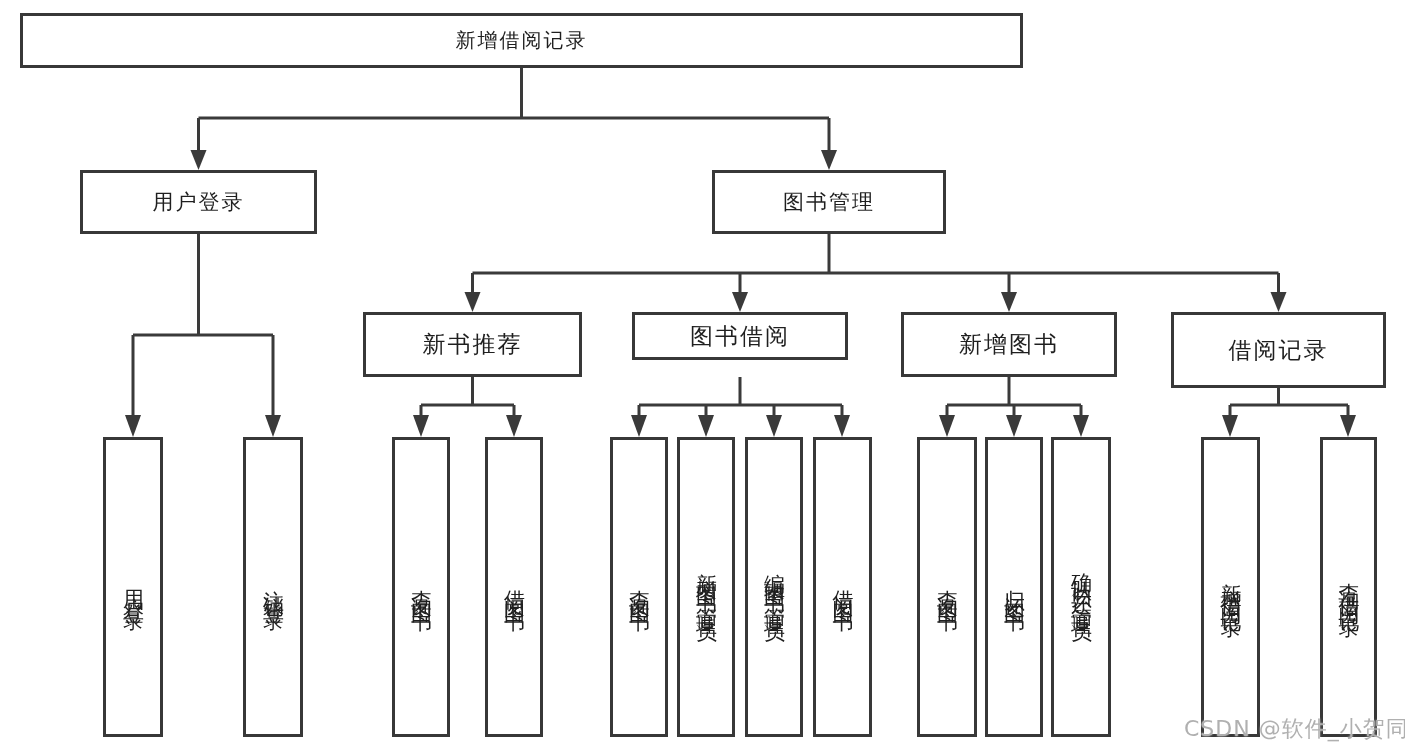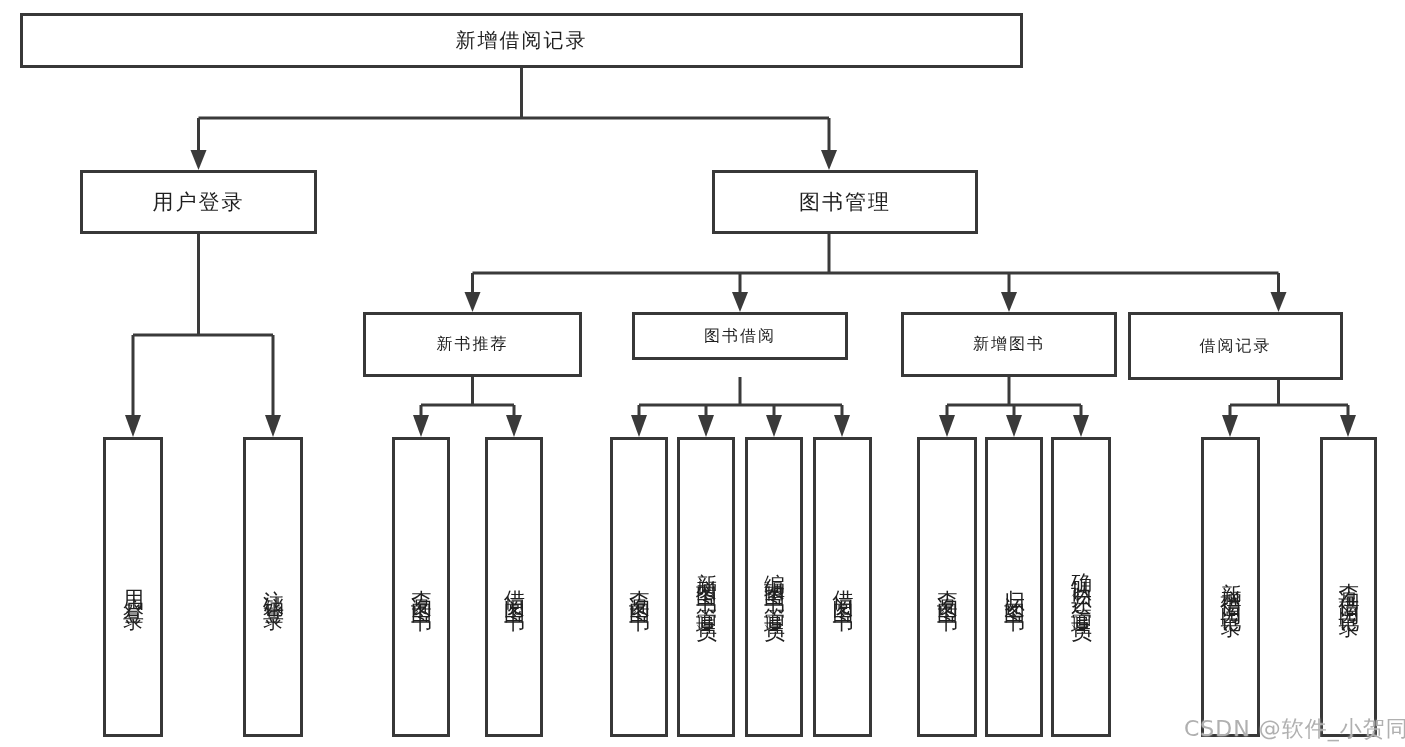--- a/index.html
+++ b/index.html
@@ -35,21 +35,21 @@
     align-items:center;
     justify-content:center;
     color:var(--text);
   }
   .lbl{
     font-size:21px;
     letter-spacing:2px;
     white-space:nowrap;
   }
   .root .lbl{font-size:20px;}
-  .l3 .lbl{font-size:16px;}
+  .l3 .lbl{font-size:23px;}
   .leaf .lbl{
     writing-mode:vertical-rl;
     text-orientation:mixed;
     font-size:21px;
     letter-spacing:7px;
     line-height:1;
   }
   .watermark{
     position:absolute;
     left:1184px;
@@ -110,34 +110,34 @@
     </g>
   </svg>
 
   <div class="node root" style="left:20px;top:13px;width:1003px;height:55px">
     <span class="lbl">新增借阅记录</span>
   </div>
 
   <div class="node l2" style="left:80px;top:170px;width:237px;height:64px">
     <span class="lbl">用户登录</span>
   </div>
-  <div class="node l2" style="left:712px;top:170px;width:266px;height:64px">
+  <div class="node l2" style="left:712px;top:170px;width:234px;height:64px">
     <span class="lbl">图书管理</span>
   </div>
 
   <div class="node l3" style="left:363px;top:312px;width:219px;height:65px">
     <span class="lbl">新书推荐</span>
   </div>
   <div class="node l3" style="left:632px;top:312px;width:216px;height:48px">
     <span class="lbl">图书借阅</span>
   </div>
   <div class="node l3" style="left:901px;top:312px;width:216px;height:65px">
     <span class="lbl">新增图书</span>
   </div>
-  <div class="node l3" style="left:1128px;top:312px;width:215px;height:68px">
+  <div class="node l3" style="left:1171px;top:312px;width:215px;height:76px">
     <span class="lbl">借阅记录</span>
   </div>
 
   <div class="node leaf" style="left:103px;top:437px;width:60px;height:300px">
     <span class="lbl">用户登录</span>
   </div>
   <div class="node leaf" style="left:243px;top:437px;width:60px;height:300px">
     <span class="lbl">注销登录</span>
   </div>
 

